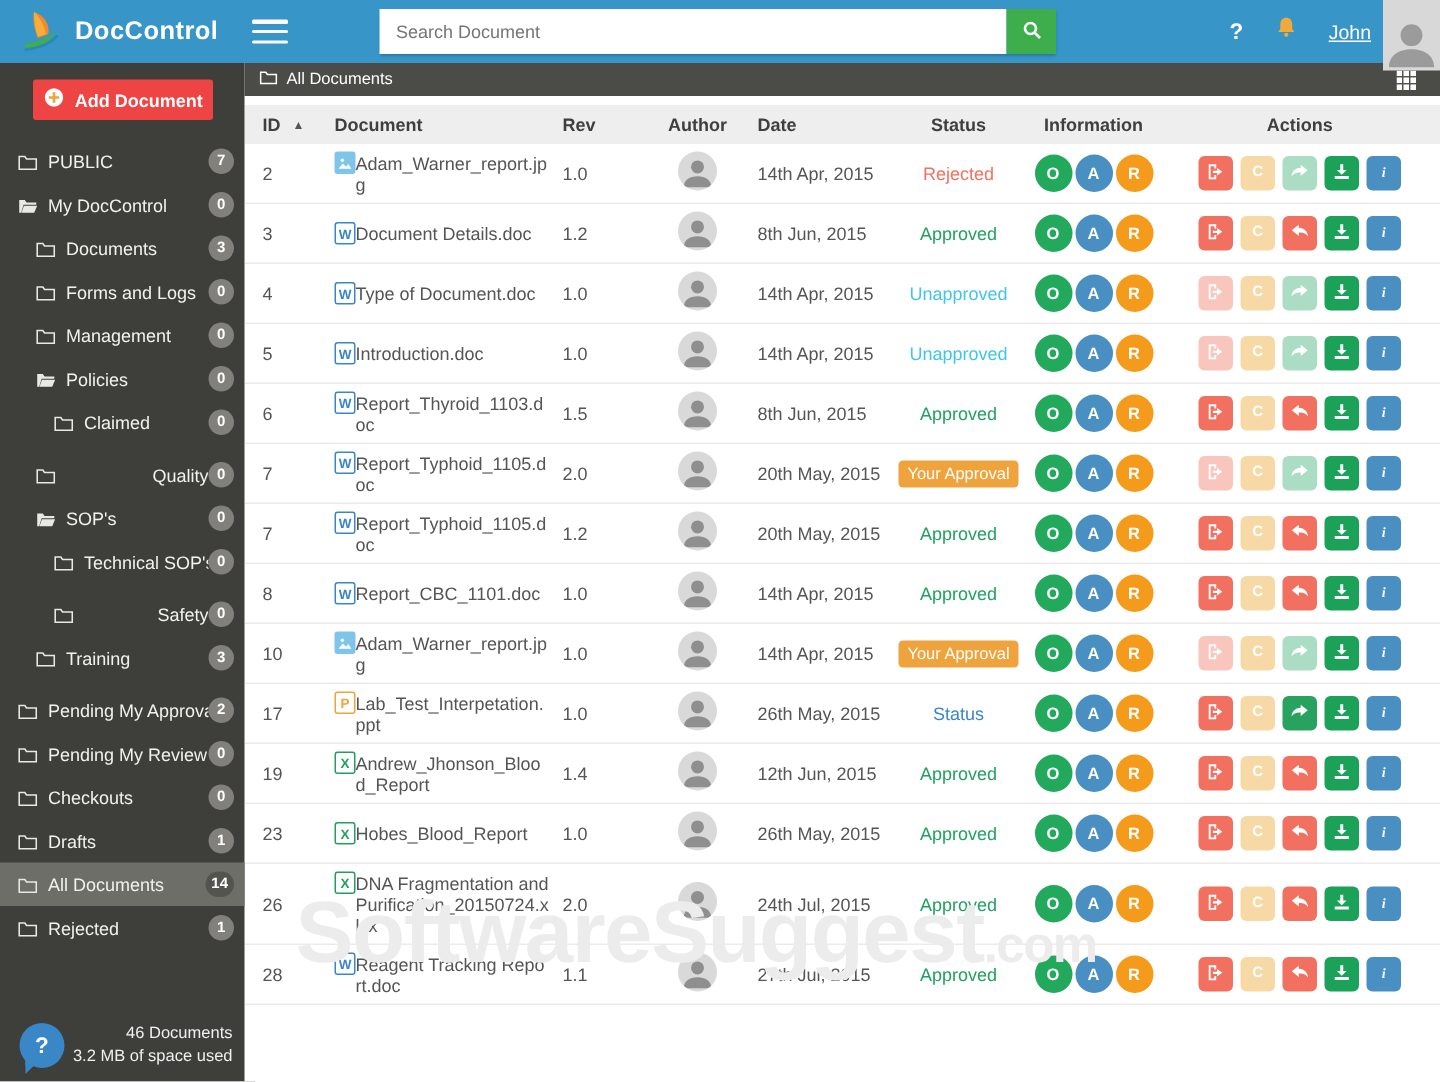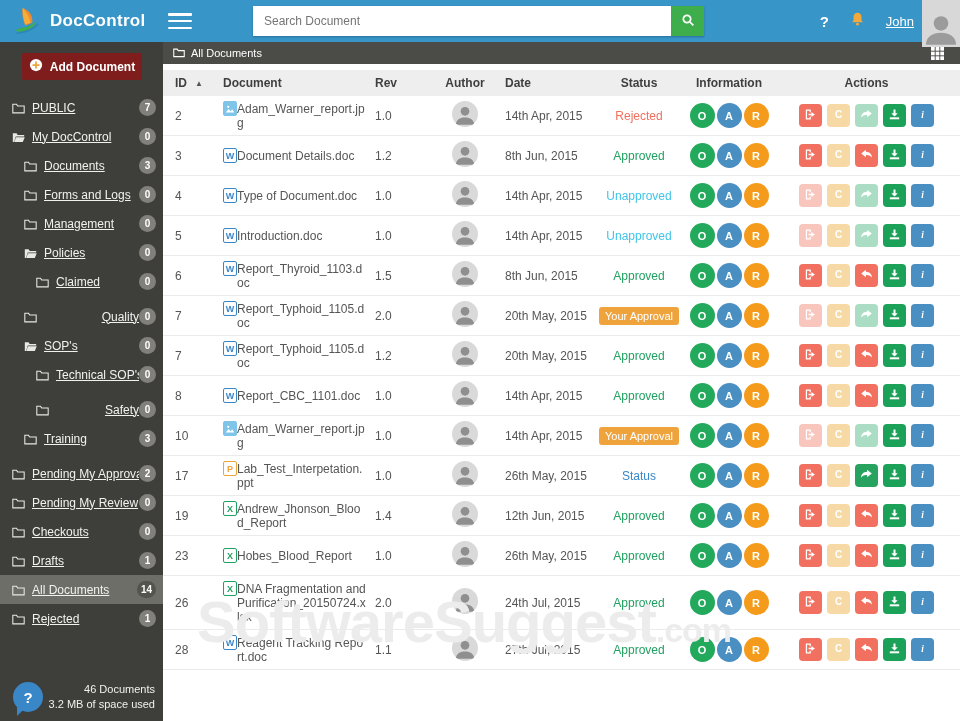--- a/index.html
+++ b/index.html
@@ -15,26 +15,26 @@
   .search-wrap { position:absolute; left:253px; top:6px; height:30px; display:flex; box-shadow:0 1px 2px rgba(0,0,0,.25); }
   .search-input { width:418px; height:30px; border:none; outline:none; padding:0 11px; font-size:12px; color:#555; font-family:"Liberation Sans",sans-serif; }
   .search-btn { width:33px; height:30px; background:#3eae4c; border:none; display:flex; align-items:center; justify-content:center; cursor:pointer; }
   .top-right { position:absolute; right:46px; top:0; height:42px; display:flex; align-items:center; gap:20px; }
   .help-q { color:#fff; font-size:15px; font-weight:bold; cursor:pointer; }
   .user-link { color:#fff; font-size:13px; text-decoration:underline; cursor:pointer; }
   .avatar-box { position:absolute; right:0; top:0; width:38px; height:47px; background:#d8d8d8; z-index:6; overflow:hidden; }
 
   
   .sidebar { position:absolute; top:42px; left:0; width:163px; bottom:0; background:#3e3e3b; z-index:2; }
-  .add-btn { display:flex; align-items:center; justify-content:center; gap:7px; margin:11px 0 13px 22px; width:120px; height:27px; background:#7f1d1d; border:none; border-radius:2px; color:#fff; font-size:12px; font-weight:bold; cursor:pointer; font-family:"Liberation Sans",sans-serif; }
+  .add-btn { display:flex; align-items:center; justify-content:center; gap:7px; margin:11px 0 13px 22px; width:120px; height:27px; background:#ef4444; border:none; border-radius:2px; color:#fff; font-size:12px; font-weight:bold; cursor:pointer; font-family:"Liberation Sans",sans-serif; }
   .nav-item { display:flex; align-items:center; height:29px; padding-right:7px; font-size:12px; color:#f1f1ee; cursor:pointer; }
   .nav-item.gap { margin-top:6px;text-align:right; }
   .nav-item.active { background:#6e6e68; }
   .nav-item .fold { flex:0 0 auto; display:flex; }
-  .nav-item .lbl { flex:1; margin-left:7px; white-space:nowrap; overflow:hidden;text-decoration:underline; }
+  .nav-item .lbl { flex:1; margin-left:7px; white-space:nowrap; overflow:hidden; }
   .badge { min-width:17px; height:17px; border-radius:9px; background:#81807a; color:#fff; font-size:10px; font-weight:bold; display:flex; align-items:center; justify-content:center; padding:0 4px; }
   .nav-item.active .badge { background:#54544e; }
   .side-footer { position:absolute; bottom:9px; left:0; right:8px; display:flex; align-items:center; }
   .help-bubble { position:relative; width:30px; height:30px; border-radius:50%; background:#3a87c8; color:#fff; font-weight:bold; font-size:15px; display:flex; align-items:center; justify-content:center; margin-left:13px; cursor:pointer; }
   .help-bubble::after { content:""; position:absolute; left:4px; bottom:-4px; border:5px solid transparent; border-top-color:#3a87c8; border-left-color:#3a87c8; }
   .footer-text { flex:1; text-align:right; font-size:11px; color:#f0f0ee; line-height:15px; }
 
   
   .crumb-bar { position:absolute; left:163px; right:0; top:42px; height:22px; background:#4b4b47; display:flex; align-items:center; color:#fff; font-size:11px; padding-left:10px; z-index:2; }
   .crumb-item { display:flex; align-items:center; gap:6px; cursor:pointer; }

